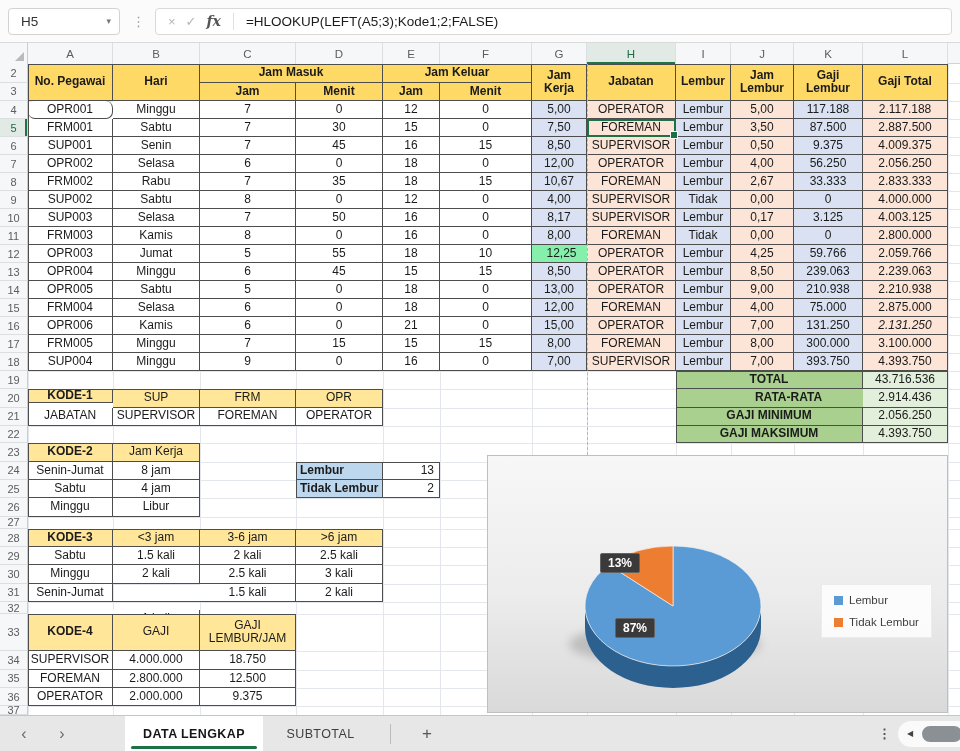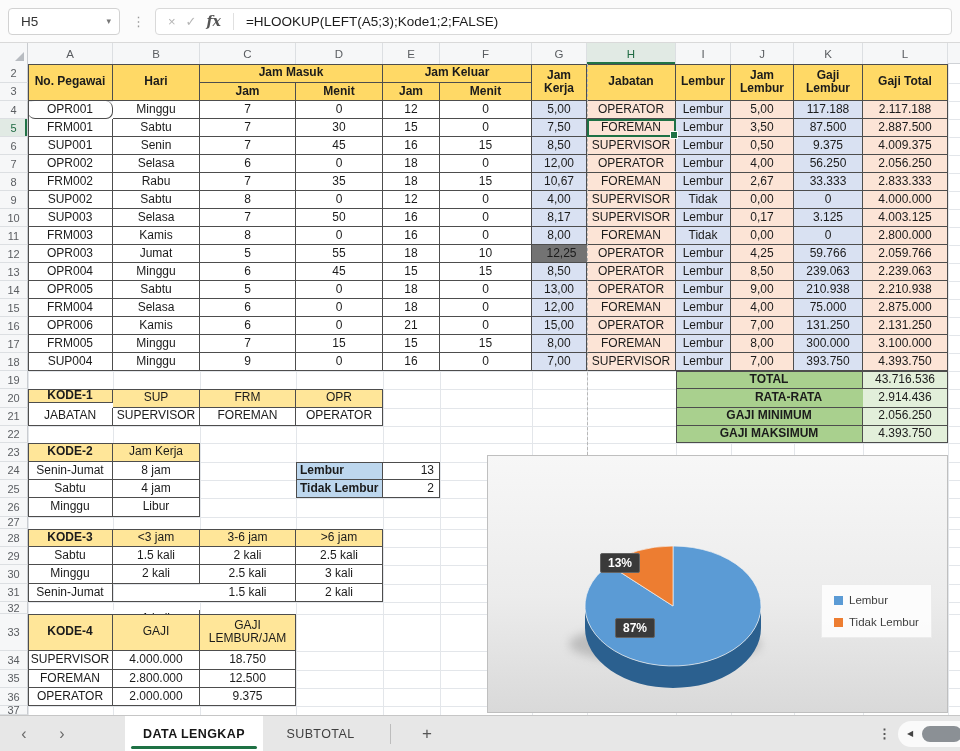--- a/index.html
+++ b/index.html
@@ -306,21 +306,21 @@
       <div class="cell" style="left: 676px; top: 227px; width: 55px; height: 18px; background: rgb(217, 225, 242);">Tidak</div>
       <div class="cell" style="left: 731px; top: 227px; width: 63px; height: 18px; background: rgb(252, 228, 214);">0,00</div>
       <div class="cell" style="left: 794px; top: 227px; width: 69px; height: 18px; background: rgb(217, 225, 242);">0</div>
       <div class="cell" style="left: 863px; top: 227px; width: 85px; height: 18px; background: rgb(252, 228, 214);">2.800.000</div>
       <div class="cell" style="left: 28px; top: 245px; width: 85px; height: 18px; background: rgb(255, 255, 255);">OPR003</div>
       <div class="cell" style="left: 113px; top: 245px; width: 87px; height: 18px; background: rgb(255, 255, 255);">Jumat</div>
       <div class="cell" style="left: 200px; top: 245px; width: 96px; height: 18px; background: rgb(255, 255, 255);">5</div>
       <div class="cell" style="left: 296px; top: 245px; width: 87px; height: 18px; background: rgb(255, 255, 255);">55</div>
       <div class="cell" style="left: 383px; top: 245px; width: 57px; height: 18px; background: rgb(255, 255, 255);">18</div>
       <div class="cell" style="left: 440px; top: 245px; width: 92px; height: 18px; background: rgb(255, 255, 255);">10</div>
-      <div class="cell" style="left: 532px; top: 245px; width: 60px; height: 18px; background: #737373;">12,25</div>
+      <div class="cell" style="left: 532px; top: 245px; width: 60px; height: 18px; background: #86efac;">12,25</div>
       <div class="cell" style="left: 587px; top: 245px; width: 89px; height: 18px; background: rgb(252, 228, 214);">OPERATOR</div>
       <div class="cell" style="left: 676px; top: 245px; width: 55px; height: 18px; background: rgb(217, 225, 242);">Lembur</div>
       <div class="cell" style="left: 731px; top: 245px; width: 63px; height: 18px; background: rgb(252, 228, 214);">4,25</div>
       <div class="cell" style="left: 794px; top: 245px; width: 69px; height: 18px; background: rgb(217, 225, 242);">59.766</div>
       <div class="cell" style="left: 863px; top: 245px; width: 85px; height: 18px; background: rgb(252, 228, 214);">2.059.766</div>
       <div class="cell" style="left: 28px; top: 263px; width: 85px; height: 18px; background: rgb(255, 255, 255);">OPR004</div>
       <div class="cell" style="left: 113px; top: 263px; width: 87px; height: 18px; background: rgb(255, 255, 255);">Minggu</div>
       <div class="cell" style="left: 200px; top: 263px; width: 96px; height: 18px; background: rgb(255, 255, 255);">6</div>
       <div class="cell" style="left: 296px; top: 263px; width: 87px; height: 18px; background: rgb(255, 255, 255);">45</div>
       <div class="cell" style="left: 383px; top: 263px; width: 57px; height: 18px; background: rgb(255, 255, 255);">15</div>
@@ -359,21 +359,21 @@
       <div class="cell" style="left: 113px; top: 317px; width: 87px; height: 18px; background: rgb(255, 255, 255);">Kamis</div>
       <div class="cell" style="left: 200px; top: 317px; width: 96px; height: 18px; background: rgb(255, 255, 255);">6</div>
       <div class="cell" style="left: 296px; top: 317px; width: 87px; height: 18px; background: rgb(255, 255, 255);">0</div>
       <div class="cell" style="left: 383px; top: 317px; width: 57px; height: 18px; background: rgb(255, 255, 255);">21</div>
       <div class="cell" style="left: 440px; top: 317px; width: 92px; height: 18px; background: rgb(255, 255, 255);">0</div>
       <div class="cell" style="left: 532px; top: 317px; width: 55px; height: 18px; background: rgb(217, 225, 242);">15,00</div>
       <div class="cell" style="left: 587px; top: 317px; width: 89px; height: 18px; background: rgb(252, 228, 214);">OPERATOR</div>
       <div class="cell" style="left: 676px; top: 317px; width: 55px; height: 18px; background: rgb(217, 225, 242);">Lembur</div>
       <div class="cell" style="left: 731px; top: 317px; width: 63px; height: 18px; background: rgb(252, 228, 214);">7,00</div>
       <div class="cell" style="left: 794px; top: 317px; width: 69px; height: 18px; background: rgb(217, 225, 242);">131.250</div>
-      <div class="cell" style="left: 863px; top: 317px; width: 85px; height: 18px; background: rgb(252, 228, 214);">2.131.250</div>
+      <div class="cell" style="left: 863px; top: 317px; width: 85px; height: 18px; background: rgb(252, 228, 214); font-style: italic;">2.131.250</div>
       <div class="cell" style="left: 28px; top: 335px; width: 85px; height: 18px; background: rgb(255, 255, 255);">FRM005</div>
       <div class="cell" style="left: 113px; top: 335px; width: 87px; height: 18px; background: rgb(255, 255, 255);">Minggu</div>
       <div class="cell" style="left: 200px; top: 335px; width: 96px; height: 18px; background: rgb(255, 255, 255);">7</div>
       <div class="cell" style="left: 296px; top: 335px; width: 87px; height: 18px; background: rgb(255, 255, 255);">15</div>
       <div class="cell" style="left: 383px; top: 335px; width: 57px; height: 18px; background: rgb(255, 255, 255);">15</div>
       <div class="cell" style="left: 440px; top: 335px; width: 92px; height: 18px; background: rgb(255, 255, 255);">15</div>
       <div class="cell" style="left: 532px; top: 335px; width: 55px; height: 18px; background: rgb(217, 225, 242);">8,00</div>
       <div class="cell" style="left: 587px; top: 335px; width: 89px; height: 18px; background: rgb(252, 228, 214);">FOREMAN</div>
       <div class="cell" style="left: 676px; top: 335px; width: 55px; height: 18px; background: rgb(217, 225, 242);">Lembur</div>
       <div class="cell" style="left: 731px; top: 335px; width: 63px; height: 18px; background: rgb(252, 228, 214);">8,00</div>

